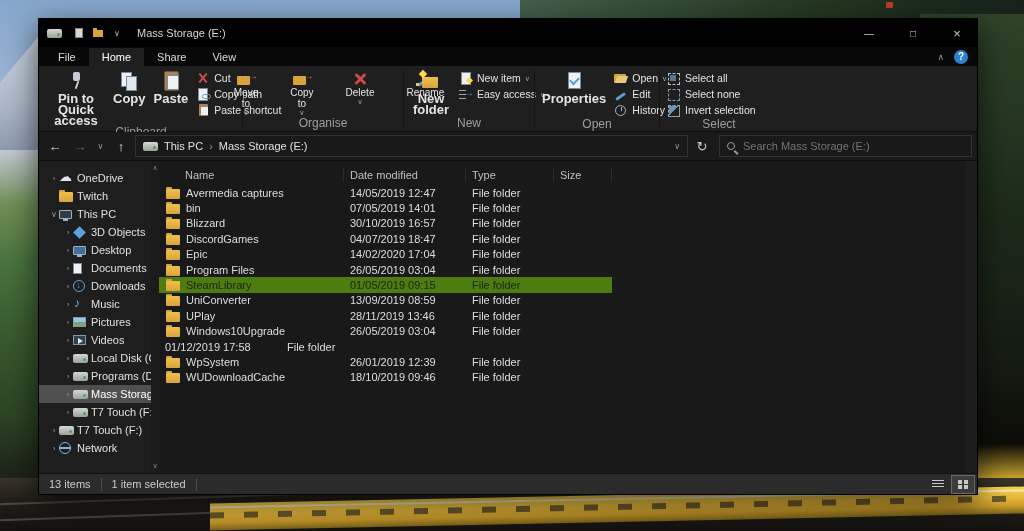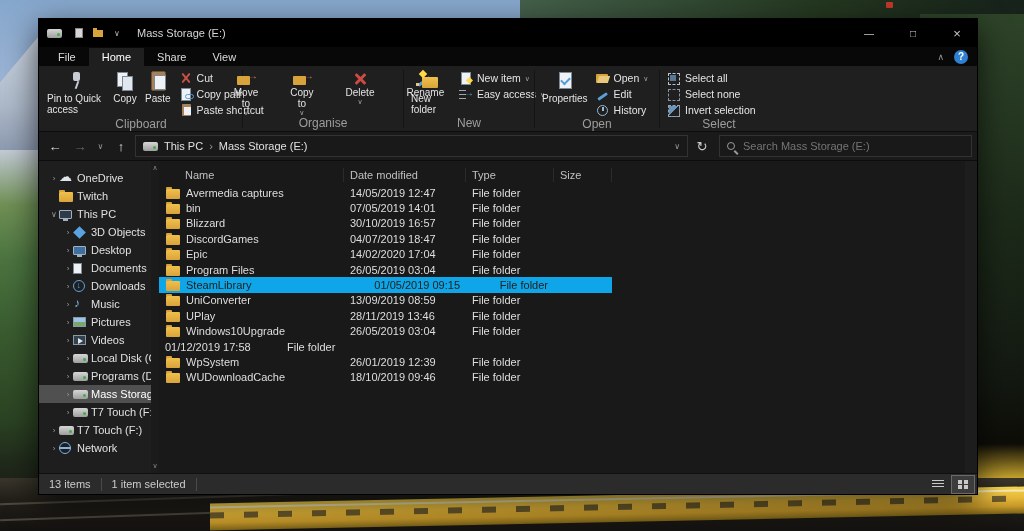--- a/index.html
+++ b/index.html
@@ -50,21 +50,21 @@
   .help{width:14px;height:14px;border-radius:50%;background:#2f80d0;color:#fff;font-size:10px;font-weight:bold;
     display:flex;align-items:center;justify-content:center;margin-right:9px;align-self:center;}
 
   
   .ribbon{height:66px;background:#1f1f1f;border-bottom:1px solid #0d0d0d;display:flex;align-items:stretch;padding:1px 2px 0;flex:0 0 66px;}
   .rgroup{display:flex;flex-direction:column;}
   .rbuttons{flex:1;display:flex;align-items:flex-start;padding:1px 2px 0;}
   .glabel{height:14px;line-height:13px;text-align:center;color:#9e9e9e;font-size:12px;}
   .vsep{width:1px;background:#141414;margin:3px 1px;}
   .bigbtn{display:flex;flex-direction:column;align-items:center;gap:2px;padding:3px 4px 0;cursor:default;}
-  .blabel{font-size:10px;color:#e4e4e4;text-align:left;line-height:11px;white-space:nowrap;}
+  .blabel{font-size:13px;color:#e4e4e4;text-align:center;line-height:11px;white-space:nowrap;font-weight:bold;}
   .blabel.two{white-space:normal;width:58px;}
   .smallcol{display:flex;flex-direction:column;padding-top:2px;}
   .smallbtn{display:flex;align-items:center;gap:4px;height:16px;padding:0 4px;font-size:10.5px;color:#e4e4e4;white-space:nowrap;cursor:default;}
   .medbtn{display:flex;flex-direction:column;align-items:center;width:38px;padding-top:3px;font-size:10px;color:#e4e4e4;text-align:center;cursor:default;margin-left:32px;}
   .dd{font-size:7px;color:#a0a0a0;line-height:7px;}
 
   
   .ri{position:relative;width:24px;height:20px;flex:0 0 auto;}
   .rs{position:relative;width:14px;height:13px;flex:0 0 14px;}
   .rm{position:relative;width:20px;height:16px;}
@@ -162,21 +162,21 @@
   .col.c-date{width:122px;}
   .col.c-type{width:88px;}
   .col.c-size{width:58px;}
   .rows{flex:1;overflow:hidden;}
   .file-row{display:flex;align-items:center;height:15.4px;width:453px;font-size:11px;color:#dedede;cursor:default;}
   .cell{padding:0 6px;white-space:nowrap;overflow:hidden;}
   .cell.c-name{width:185px;display:flex;align-items:center;gap:6px;padding-left:7px;}
   .cell.c-date{width:122px;}
   .cell.c-type{width:88px;}
   .cell.c-size{width:58px;}
-  .file-row.selected{background:#0ea5e9;color:#23211a;text-align:right;}
+  .file-row.selected{background:#4d7c0f;color:#23211a;}
   .vscroll{width:12px;flex:0 0 12px;background:#1d1d1d;}
 
   
   .statusbar{height:21px;flex:0 0 21px;background:#2b2b2b;display:flex;align-items:center;font-size:11px;color:#cccccc;border-top:1px solid #101010;}
   .sseg{padding:0 10px;border-right:1px solid #4a4a4a;height:13px;line-height:13px;}
   .viewbtn{width:22px;height:17px;display:flex;align-items:center;justify-content:center;margin-right:3px;cursor:default;}
   .viewbtn.active{background:#3c3c3c;outline:1px solid #6a6a6a;}
   .vb-lines{width:12px;height:9px;background:repeating-linear-gradient(180deg,#c9c9c9 0 1px,transparent 1px 3px);}
   .vb-grid{width:4px;height:4px;background:#c9c9c9;box-shadow:6px 0 #c9c9c9,0 5px #c9c9c9,6px 5px #c9c9c9;margin:0 6px 5px 0;}
 </style>

